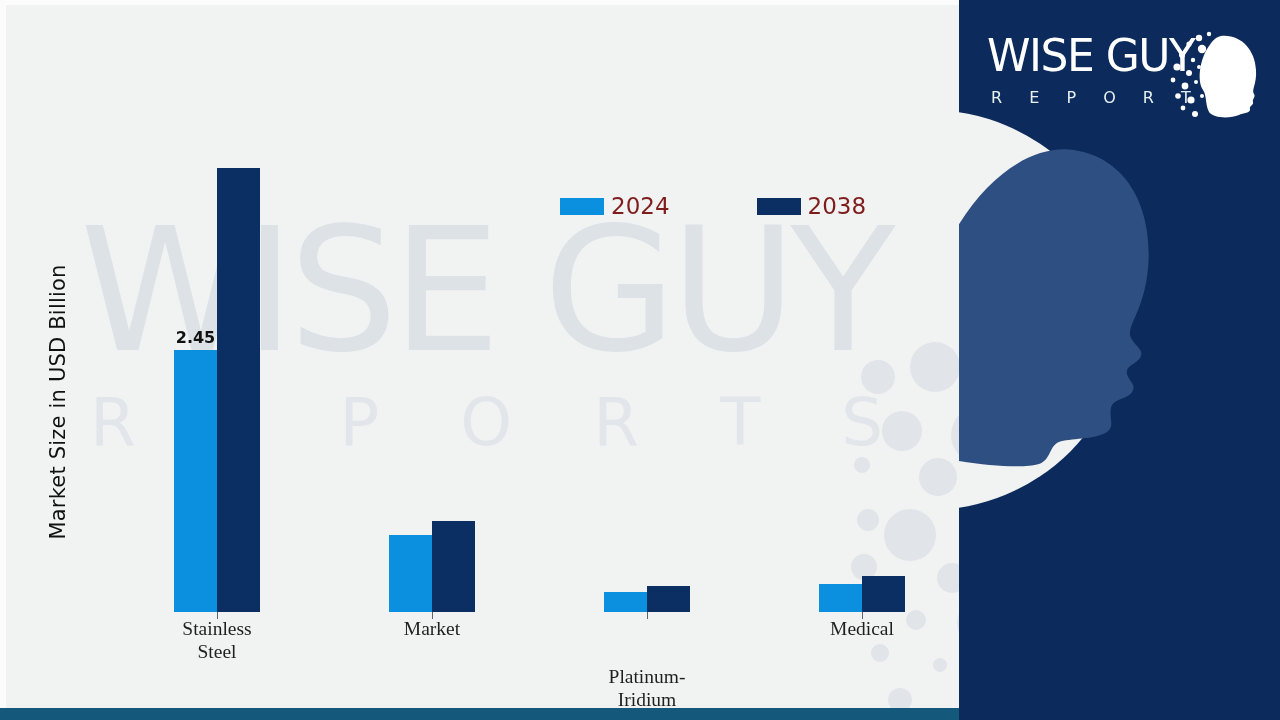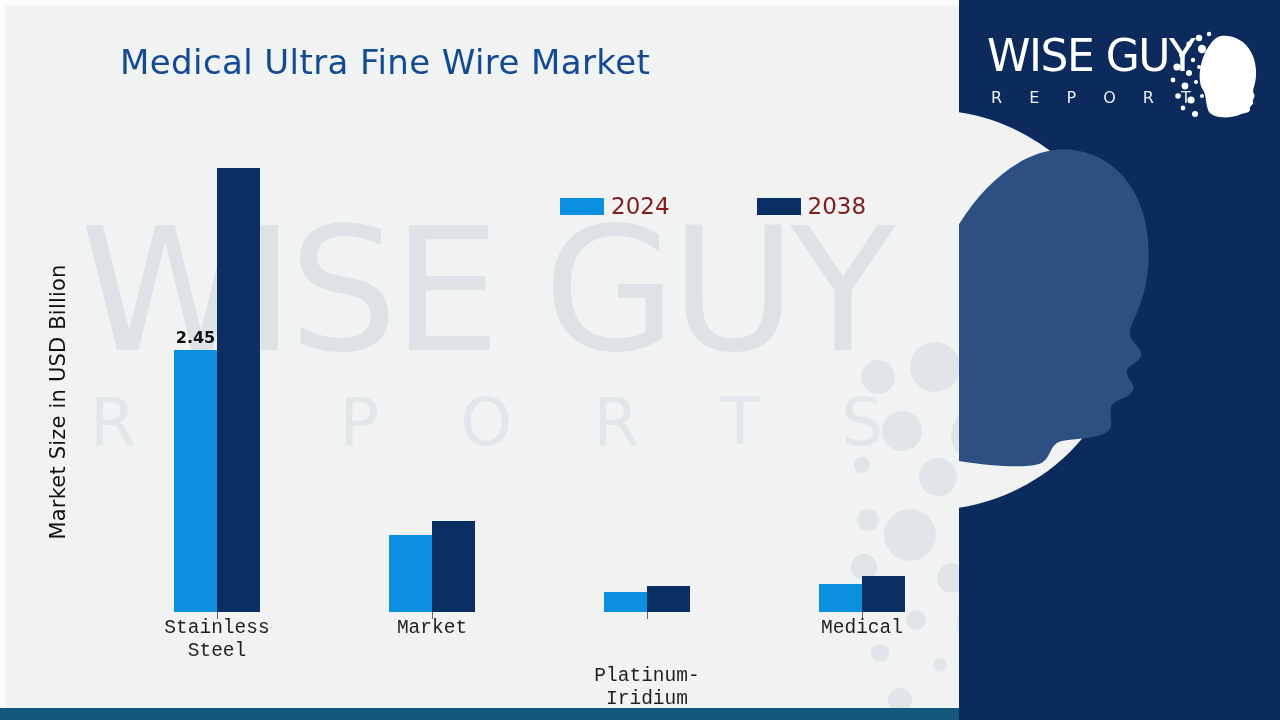--- a/index.html
+++ b/index.html
@@ -84,21 +84,21 @@
   .bar-2032 { background:#0b2f63; }
   .value-label {
     position:absolute; left:0; width:43px; text-align:center;
     font-size:16px; font-weight:bold; color:#111;
     font-family:"DejaVu Sans", sans-serif;
   }
   .tick { position:absolute; bottom:-7px; width:1px; height:7px; background:#5a6570; }
   .cat-label {
     position:absolute; top:497px; width:200px; text-align:center;
     font-size:19.5px; color:#1f1f1f; line-height:1.2;
-    font-family:Liberation Mono, monospace;
+    font-family:Liberation Serif, serif;
   }
 
   
   .brand-panel {
     position:absolute; left:959px; top:0; width:321px; height:720px;
     background:#0c2a5b; overflow:hidden;
   }
   .brand-circle {
     position:absolute; left:-230px; top:110px;
     width:400px; height:400px; border-radius:50%;
@@ -158,21 +158,20 @@
           <circle cx="205" cy="282" r="15"></circle>
             <circle cx="40" cy="318" r="9"></circle>
           <circle cx="100" cy="330" r="7"></circle>
             <circle cx="158" cy="348" r="20"></circle>
           <circle cx="215" cy="340" r="10"></circle>
             <circle cx="60" cy="365" r="12"></circle>
         </g>
       </svg>
     </div>
 
-    <div class="chart-title">Medical Ultra Fine Wire Market</div>
 
     <div class="y-axis-label">Market Size in USD Billion</div>
 
     <div class="legend">
       <div class="legend-item">
         <span class="legend-swatch" style="background:#0b90e0"></span>
         <span class="legend-label">2024</span>
       </div>
       <span class="legend-gap"></span>
       <div class="legend-item">

